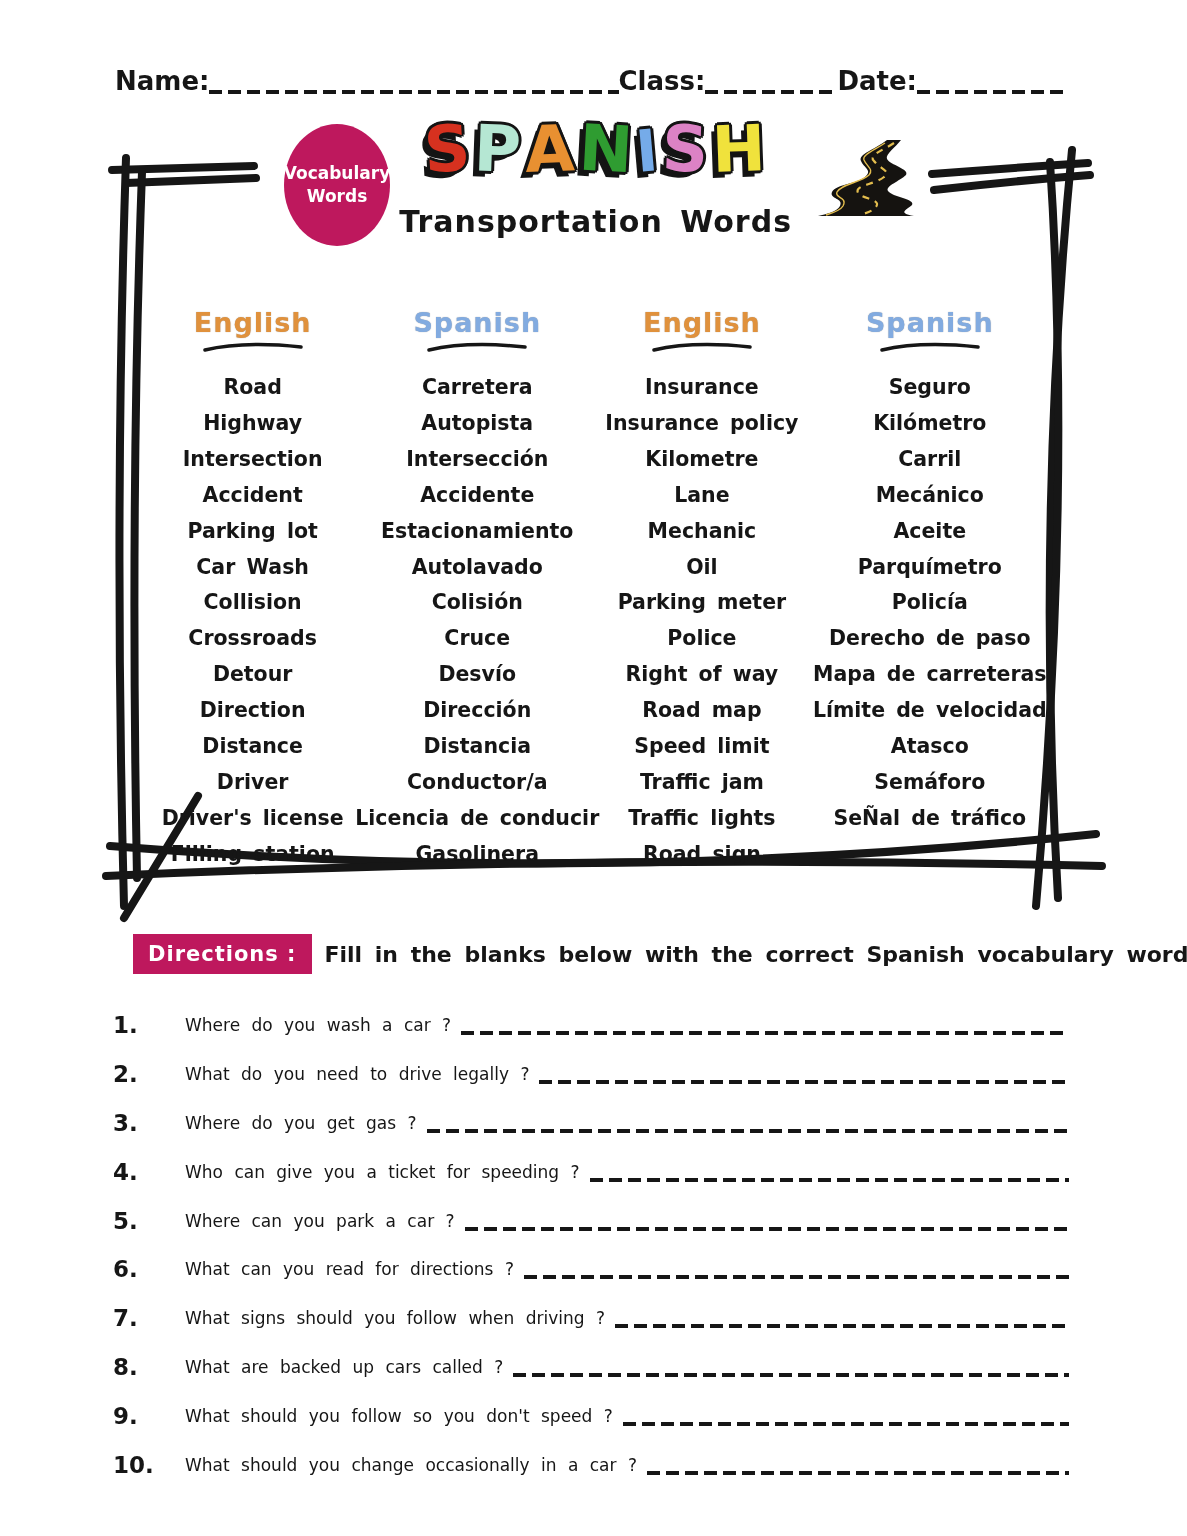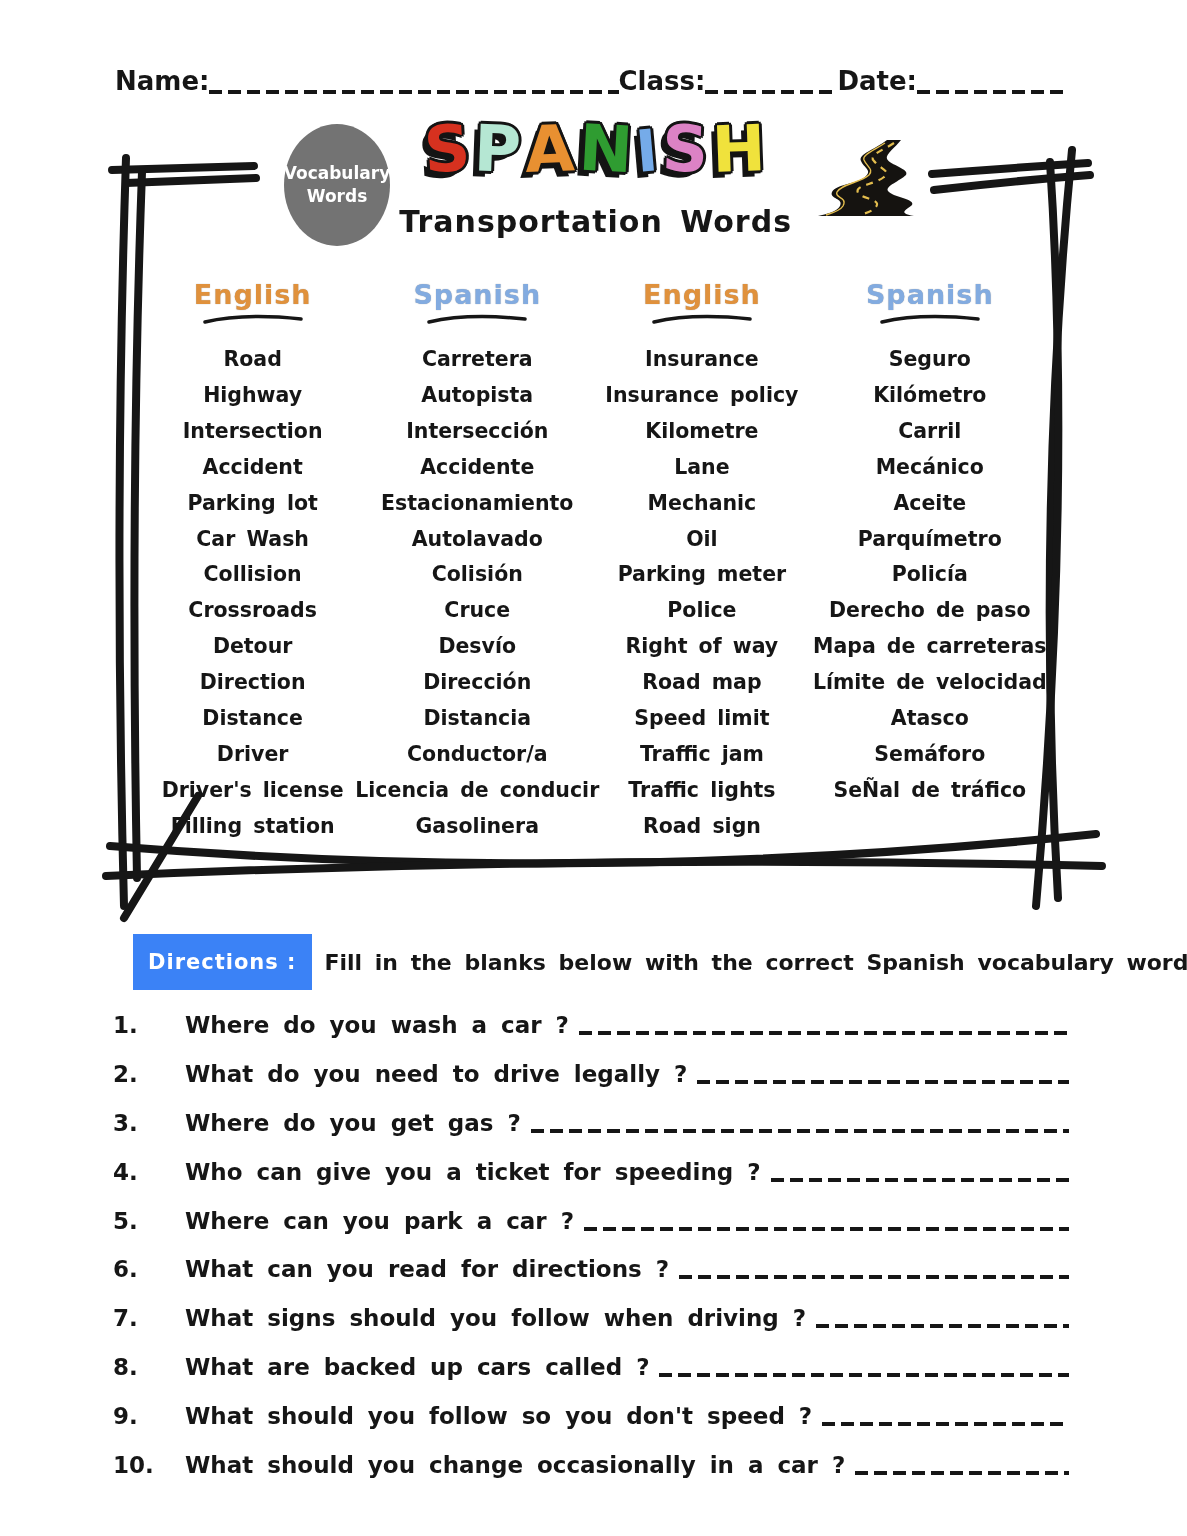--- a/index.html
+++ b/index.html
@@ -23,21 +23,21 @@
     background:repeating-linear-gradient(90deg,#161616 0 13px,transparent 13px 19px);
   }
   .blank.name{flex:1;}
   .blank.cls{width:132px;}
   .blank.date{width:152px;}
   
   .frame{position:absolute;left:0;top:0;z-index:0;pointer-events:none;}
   
   .badge{
     position:absolute;left:284px;top:124px;width:106px;height:122px;z-index:2;
-    background:#737373;border-radius:50%;
+    background:#be185d;border-radius:50%;
     display:flex;flex-direction:column;align-items:center;justify-content:center;
     color:#fff;font-size:17px;font-weight:bold;line-height:23px;text-align:center;
   }
   .title{
     position:absolute;left:400px;top:112px;width:392px;z-index:2;
     text-align:center;white-space:nowrap;
   }
   .tletter{
     display:inline-block;font-size:64px;font-weight:bold;line-height:74px;
     letter-spacing:2px;margin:0 1px;
@@ -56,41 +56,41 @@
   .subtitle{
     position:absolute;left:392px;top:204px;width:400px;z-index:2;
     text-align:right;font-size:30px;font-weight:bold;letter-spacing:1px;word-spacing:6px;
   }
   .road{position:absolute;left:796px;top:130px;z-index:2;}
   
   .vgrid{
     position:absolute;left:150px;top:280px;width:905px;z-index:1;
     display:grid;grid-template-columns:1fr 1.18fr 1fr 1.22fr;
   }
-  .vcol{text-align:center;}
+  .vcol{text-align:center;margin-top:28px;}
   .vhead{font-size:27px;font-weight:bold;line-height:30px;letter-spacing:1px;
          text-shadow:0 0 1px rgba(40,40,40,.45);}
   .vunder{display:block;margin:3px auto 17px auto;}
   .vword{font-size:20.5px;font-weight:bold;line-height:35.9px;white-space:nowrap;word-spacing:4px;}
   
   .directions{
     position:absolute;left:133px;right:110px;top:934px;z-index:1;
     display:flex;align-items:center;
   }
   .dir-label{
-    background:#3b82f6;color:#ffffff;
+    background:#be185d;color:#ffffff;
     font-size:21px;font-weight:bold;letter-spacing:1px;
-    padding:16px 15px;white-space:nowrap;
+    padding:8px 15px;white-space:nowrap;
   }
   .dir-text{margin-left:13px;font-size:22px;font-weight:bold;word-spacing:5px;white-space:nowrap;}
   
   .questions{position:absolute;left:113px;right:118px;top:1001px;z-index:1;}
   .qrow{display:flex;align-items:center;height:48.8px;}
   .qnum{width:72px;font-size:23px;font-weight:bold;}
-  .qtext{font-size:23px;font-weight:bold;word-spacing:6px;white-space:nowrap;}
+  .qtext{font-size:17px;font-weight:normal;word-spacing:6px;white-space:nowrap;}
   .qblank{
     flex:1;height:4px;margin-left:10px;margin-top:16px;
     background:repeating-linear-gradient(90deg,#161616 0 13px,transparent 13px 19px);
   }
 </style>
 </head>
 <body>
 
 <div class="paper">
 

